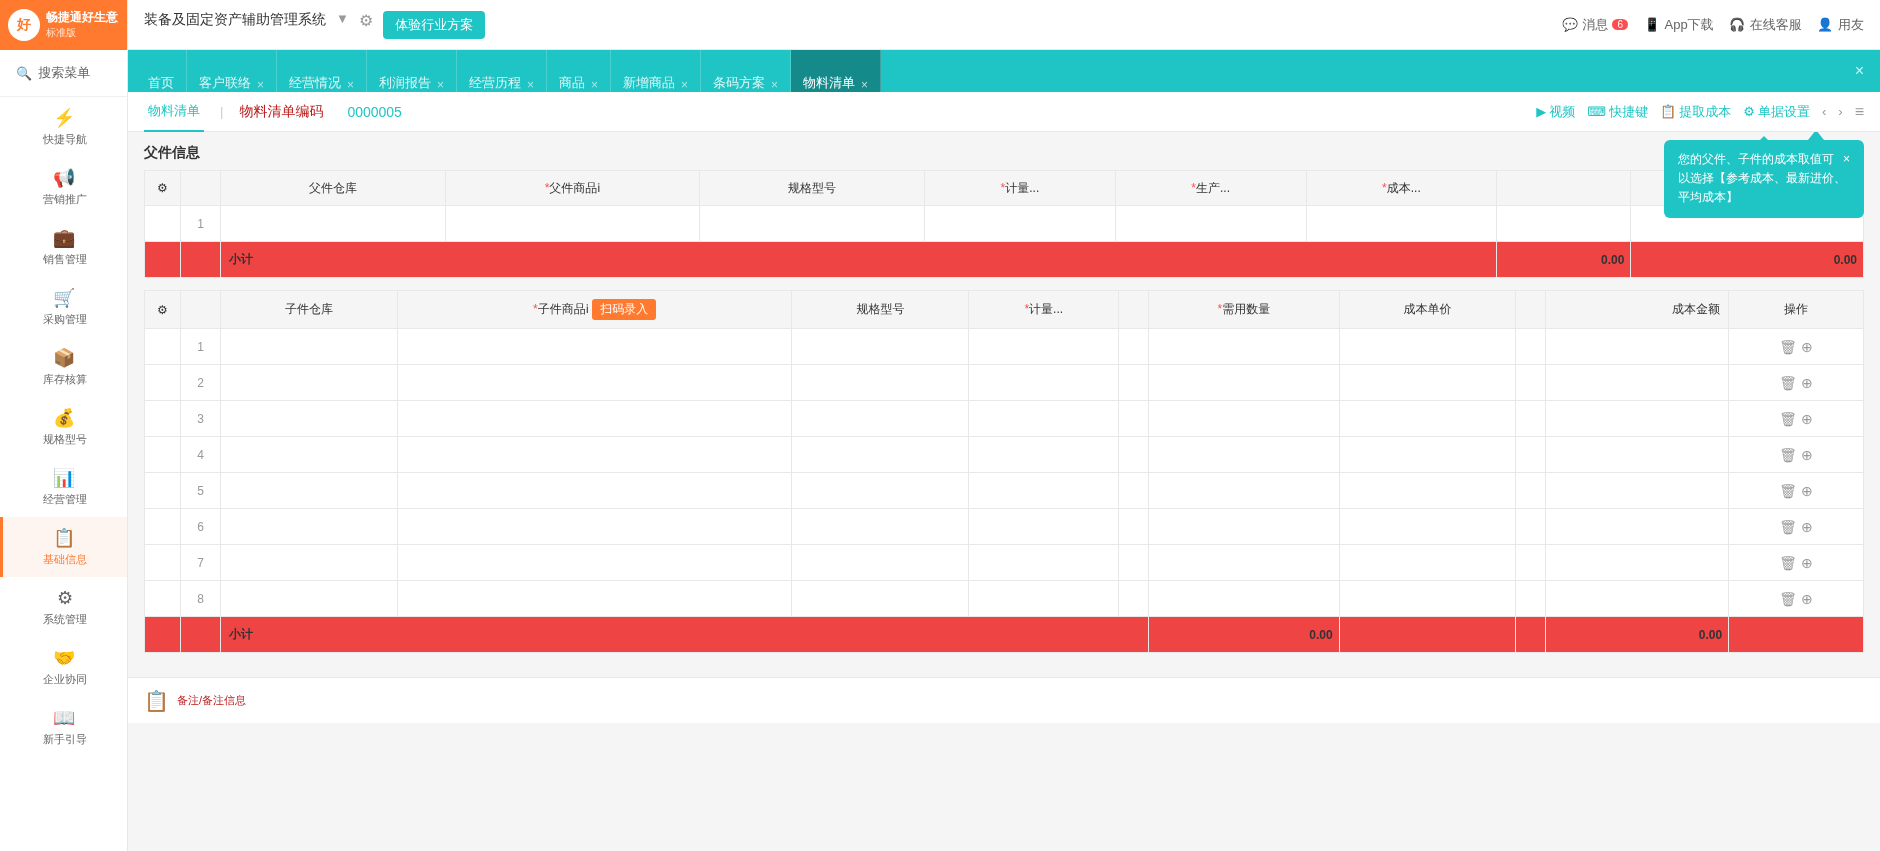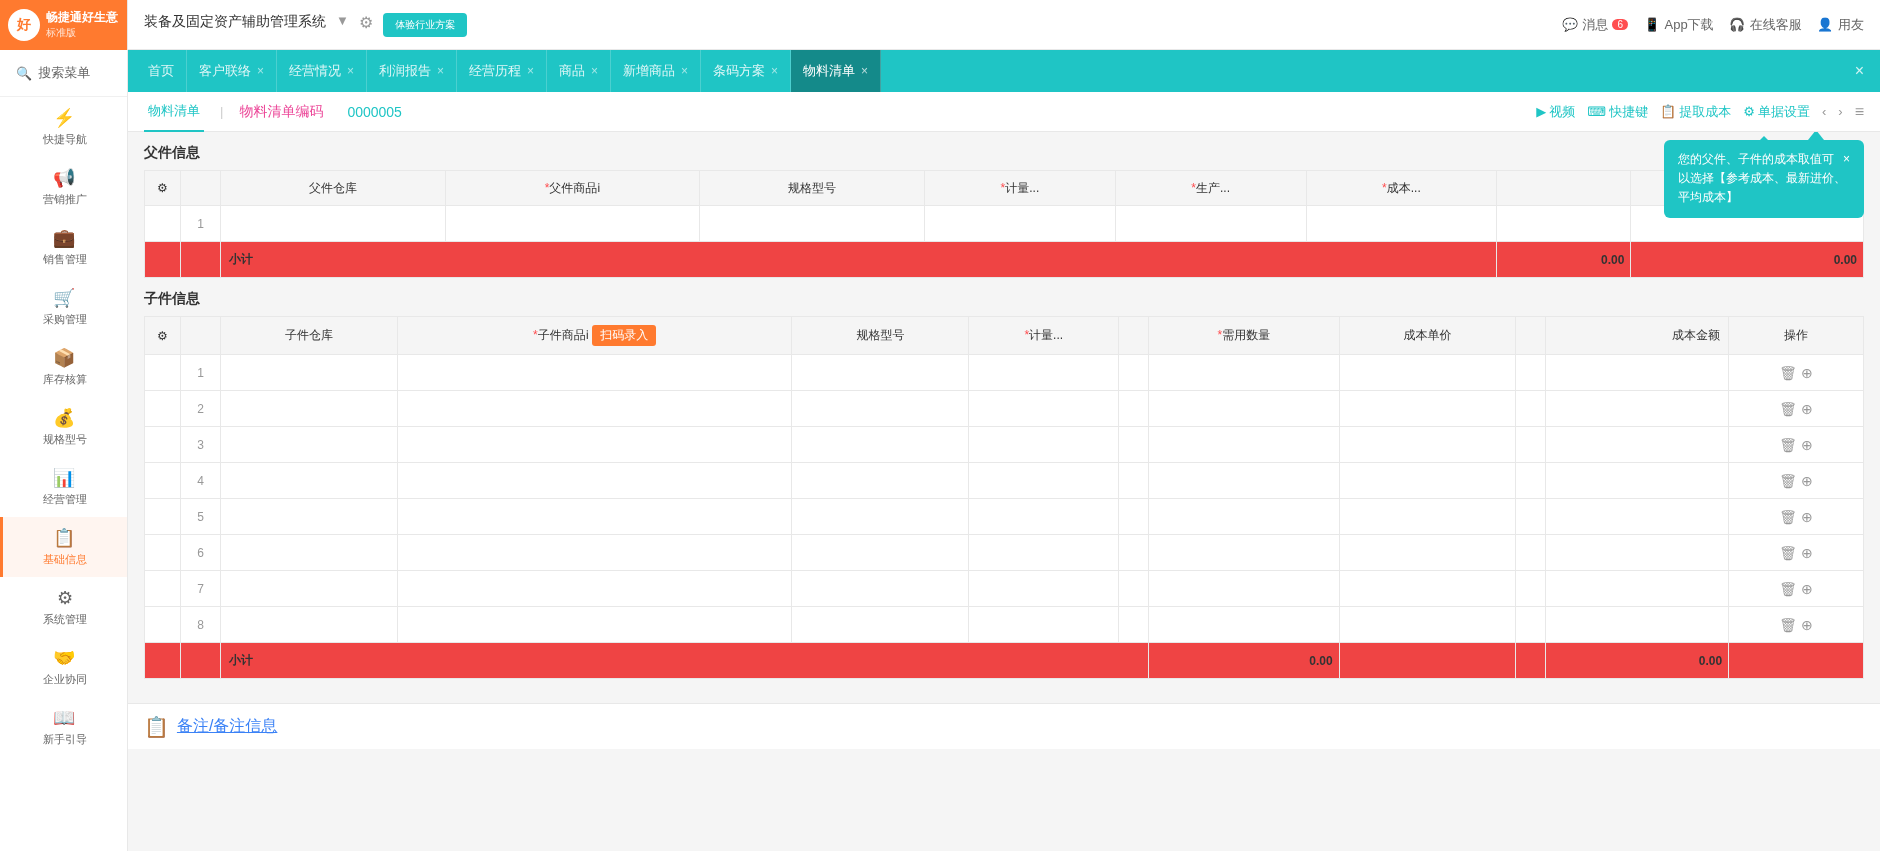--- a/index.html
+++ b/index.html
@@ -79,21 +79,21 @@
     }
     .topbar-left { display: flex; align-items: flex-start; gap: 10px; }
     .system-title { font-size: 14px; color: #333; }
     .topbar-btn {
       background: #1fc5c5;
       color: #fff;
       border: none;
       padding: 5px 12px;
       border-radius: 4px;
       cursor: pointer;
-      font-size: 10px;
+      font-size: 13px;
     }
     .topbar-right { display: flex; align-items: center; gap: 16px; color: #666; font-size: 13px; }
     .topbar-right-item { display: flex; align-items: center; gap: 4px; cursor: pointer; }
     .badge {
       background: #ff4d4f;
       color: #fff;
       border-radius: 10px;
       font-size: 10px;
       padding: 0 5px;
       min-width: 16px;
@@ -106,21 +106,21 @@
       display: flex;
       align-items: center;
       padding: 0 8px;
       height: 42px;
       flex-shrink: 0;
       overflow-x: auto;
     }
     .nav-tabs::-webkit-scrollbar { display: none; }
     .tab-item {
       display: flex;
-      align-items: center;
+      align-items: flex-end;
       gap: 6px;
       padding: 0 12px;
       height: 42px;
       color: rgba(255,255,255,0.85);
       cursor: pointer;
       white-space: nowrap;
       font-size: 13px;
       border-right: 1px solid rgba(255,255,255,0.2);
     }
     .tab-item.active { background: #148a8a; color: #fff; }
@@ -141,21 +141,21 @@
       height: 40px;
       display: flex;
       align-items: center;
       padding: 0 4px;
       cursor: pointer;
       color: #666;
       font-size: 13px;
       border-bottom: 2px solid transparent;
     }
     .sub-tab.active { color: #1fc5c5; border-bottom-color: #1fc5c5; }
-    .sub-header-title { color: #ec4899; font-size: 14px; }
+    .sub-header-title { color: #b91c1c; font-size: 14px; }
     .sub-header-code { color: #1fc5c5; font-size: 14px; }
     .sub-header-actions { margin-left: auto; display: flex; align-items: center; gap: 12px; }
     .action-link { color: #1fc5c5; cursor: pointer; font-size: 13px; display: flex; align-items: center; gap: 3px; }
 
     
     .page-content { padding: 12px 16px; background: #f5f5f5; }
 
     
     .section { margin-bottom: 12px; }
     .section-title { font-size: 14px; font-weight: bold; color: #333; margin-bottom: 8px; padding-left: 0; }
@@ -473,21 +473,20 @@
                   <span>小计</span>
                 </td>
                 <td class="col-amount">0.00</td>
                 <td class="col-amount">0.00</td>
               </tr>
             </tbody>
           </table>
         </div>
 
         <div class="section">
-          <div class="section-title">子件信息</div>
           <table class="data-table">
             <thead>
               <tr>
                 <th class="th-settings">
                   <span>⚙</span>
                 </th>
                 <th style="width:40px;"></th>
                 <th>子件仓库</th>
                 <th style="position:relative;">
                   <span class="required">*</span>子件商品ℹ
@@ -668,17 +667,17 @@
                 <td class="col-amount">0.00</td>
                 <td></td>
               </tr>
             </tbody>
           </table>
         </div>
       </div>
 
       <div class="bottom-bar">
         <span class="bottom-icon">📋</span>
-        <span style="color:#3b82f6;font-size:16px;text-decoration:underline;">备注/备注信息</span>
+        <span style="color:#b91c1c;font-size:11px;">备注/备注信息</span>
       </div>
     </div>
   </div>
 </div>
 
 </body></html>

